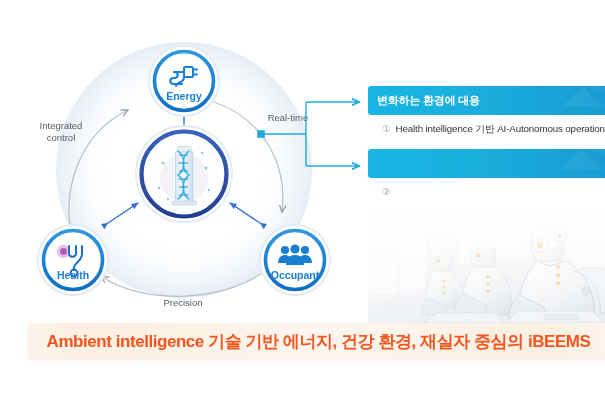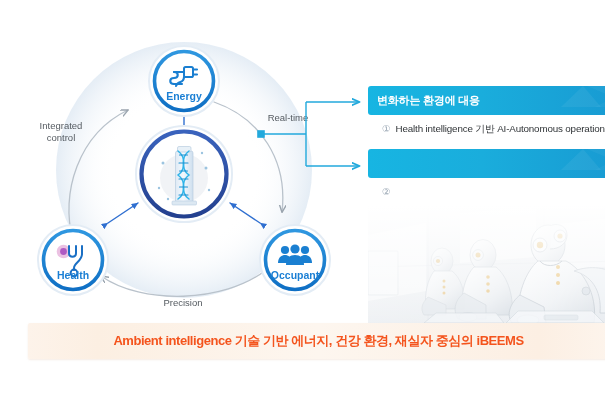--- a/index.html
+++ b/index.html
@@ -134,21 +134,21 @@
     background: linear-gradient(90deg,
         #fdf3ea 0%, #fcefe2 12%, #fdf6ef 50%, #fcefe3 88%, #fdf4ec 100%);
     border-radius: 2px;
     display: flex;
     align-items: center;
     justify-content: center;
     box-shadow: 0 1px 2px rgba(200,150,110,0.18);
   }
   #banner-text {
     color: #f4541d;
-    font-size: 13px;
+    font-size: 17px;
     font-weight: 700;
     letter-spacing: -0.45px;
     white-space: nowrap;
   }
 </style>
 </head>
 <body>
 
 <div id="stage">
 

